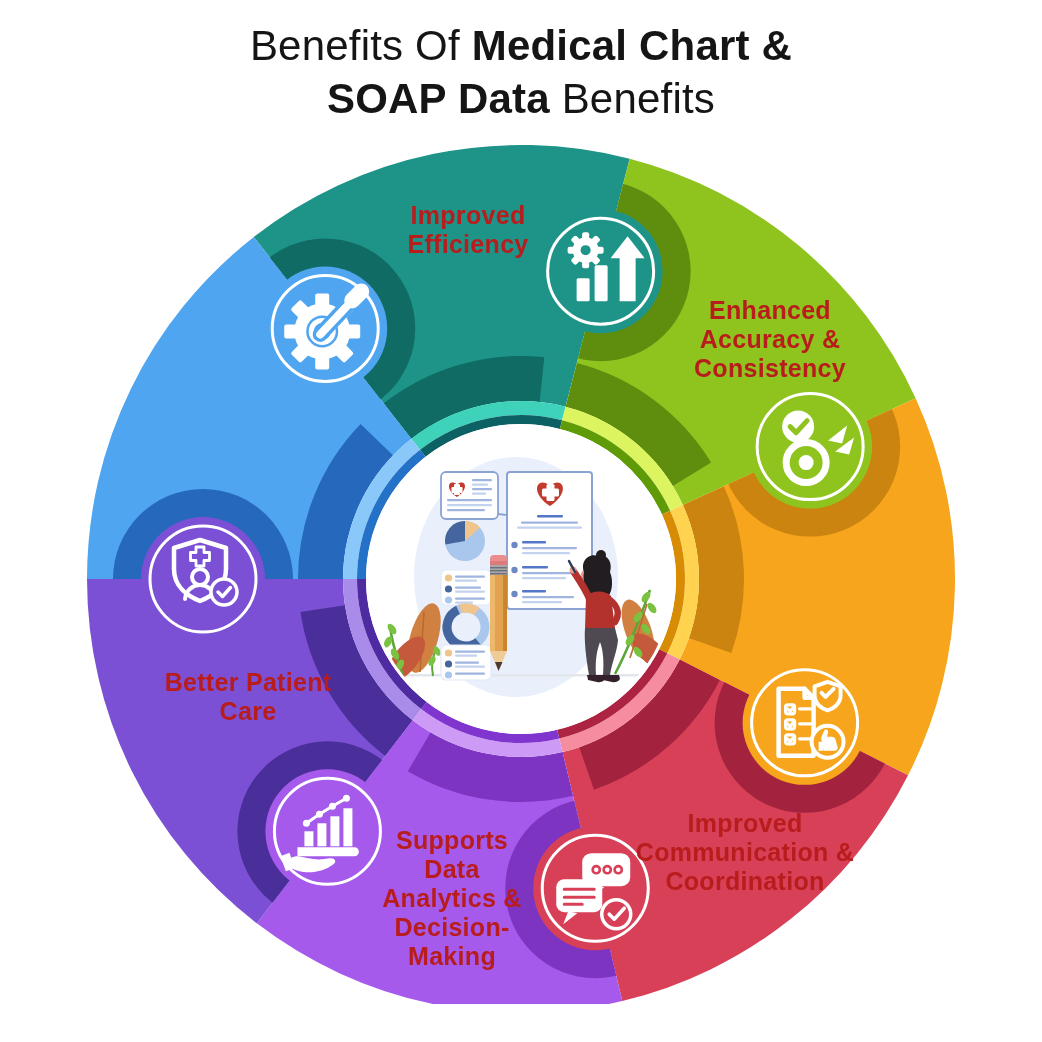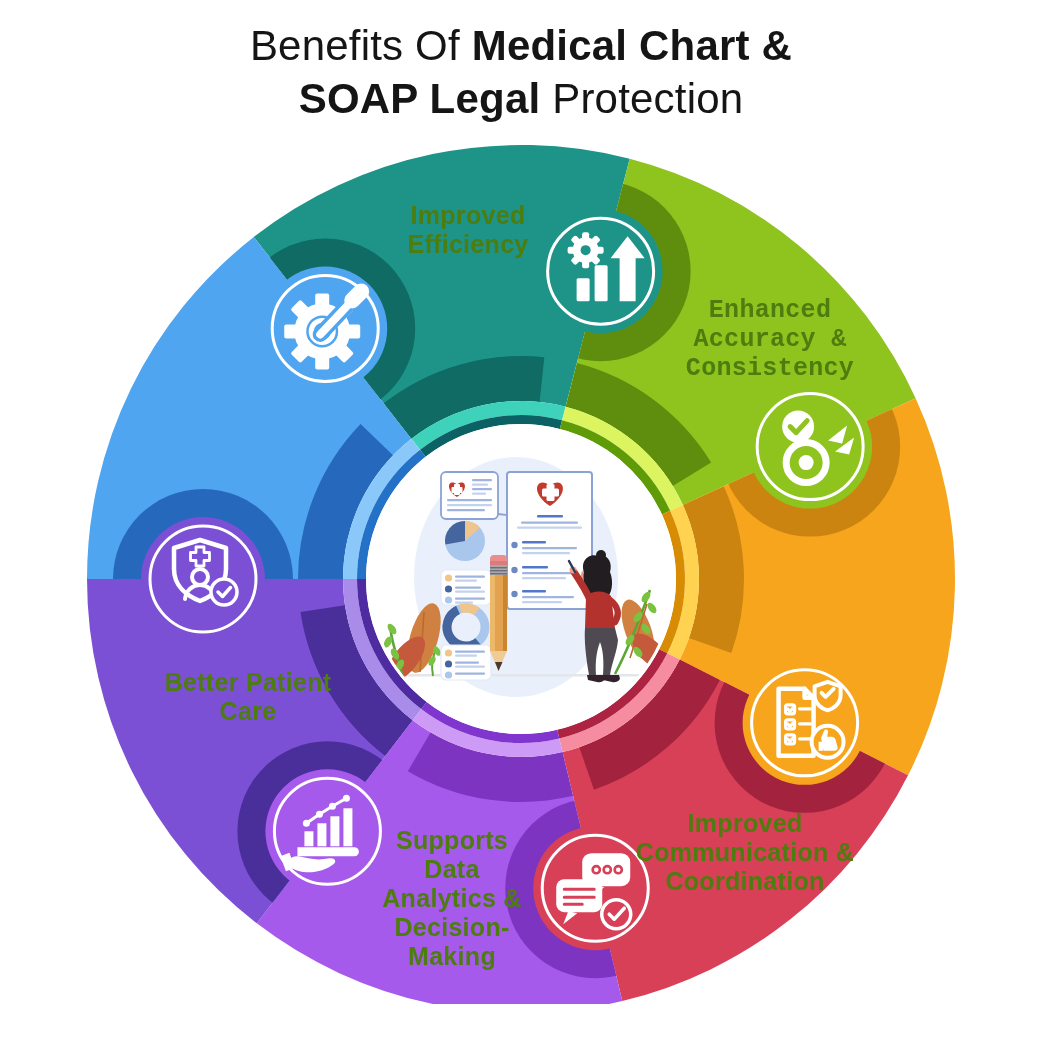--- a/index.html
+++ b/index.html
@@ -2,36 +2,36 @@
 <html><head>
 <meta charset="utf-8">
 <style>
   html,body{margin:0;padding:0;background:#fff;}
   .stage{position:relative;width:1042px;height:1004px;background:#fff;
          font-family:"Liberation Sans",sans-serif;overflow:hidden;}
   .title{position:absolute;top:20px;left:0;right:0;text-align:center;
          font-size:42px;line-height:1.26;color:#151515;font-weight:400;letter-spacing:.2px;margin:0;}
   .title b{font-weight:700;}
   #wheel{position:absolute;left:0;top:0;width:1042px;height:1042px;}
-  .seg-label{position:absolute;transform:translate(-50%,-50%);color:#4d7c0f;font-weight:700;
+  .seg-label{position:absolute;transform:translate(-50%,-50%);color:#b91c1c;font-weight:700;
              font-size:25px;line-height:1.16;text-align:center;white-space:pre-line;letter-spacing:.3px;}
   .lbl-0{left:468px;top:230px;}
-  .lbl-1{left:770px;top:339px;font-family:Liberation Mono, monospace;}
+  .lbl-1{left:770px;top:339px;}
   .lbl-2{left:838px;top:603px;}
   .lbl-3{left:745px;top:852px;}
   .lbl-4{left:452px;top:898px;}
   .lbl-5{left:248px;top:697px;}
   .lbl-6{left:250px;top:438px;}
 </style>
 </head>
 <body>
 
 <div class="stage">
   <h1 class="title"><span>Benefits Of </span><b>Medical Chart &amp;</b><br>
-  <b>SOAP Legal</b><span> Protection</span></h1>
+  <b>SOAP Data</b><span> Benefits</span></h1>
 
   <div id="wheel"><svg width="1042" height="1042" viewBox="0 0 1042 1042" xmlns="http://www.w3.org/2000/svg">
         <defs>
           <clipPath id="clip-seg-0">
             <path d="M253.80,237.00 A434,434 0 0 1 629.66,158.82 L565.57,406.67 A178,178 0 0 0 411.41,438.73 Z"></path>
           </clipPath>
           <clipPath id="clip-seg-1">
             <path d="M629.66,158.82 A434,434 0 0 1 915.61,398.33 L682.84,504.90 A178,178 0 0 0 565.57,406.67 Z"></path>
           </clipPath>
           <clipPath id="clip-seg-2">

